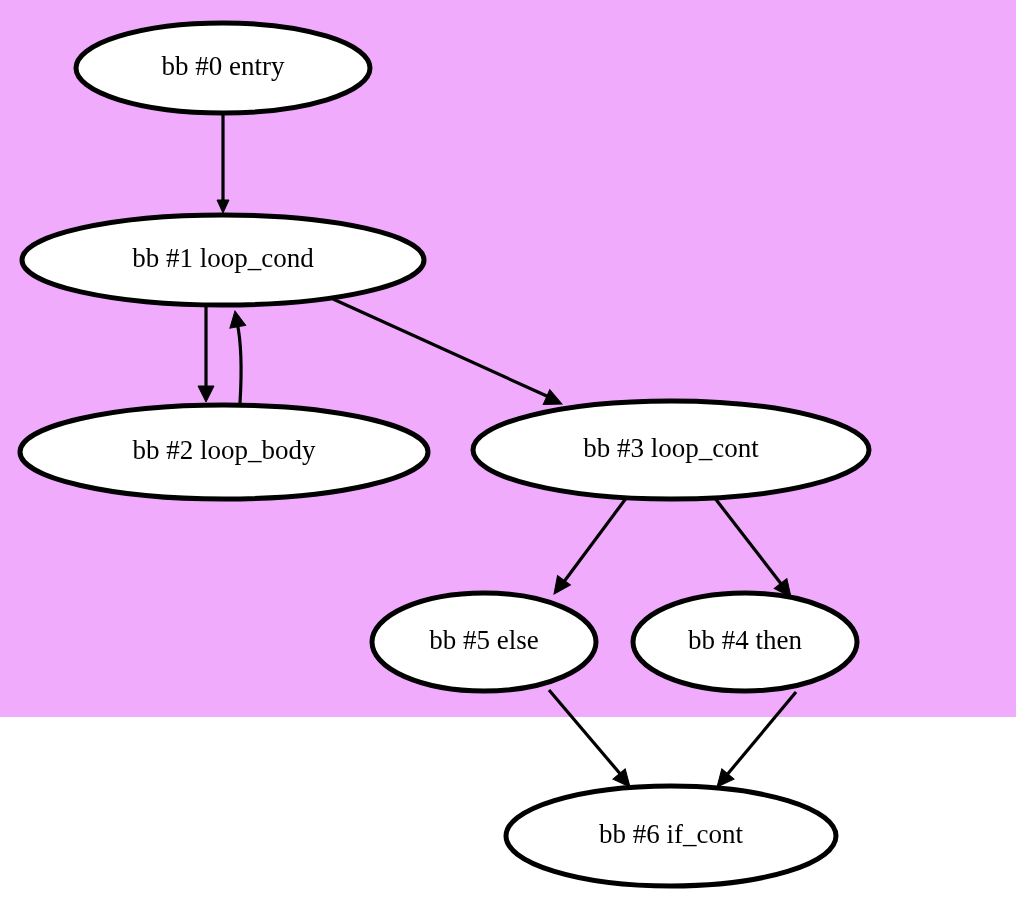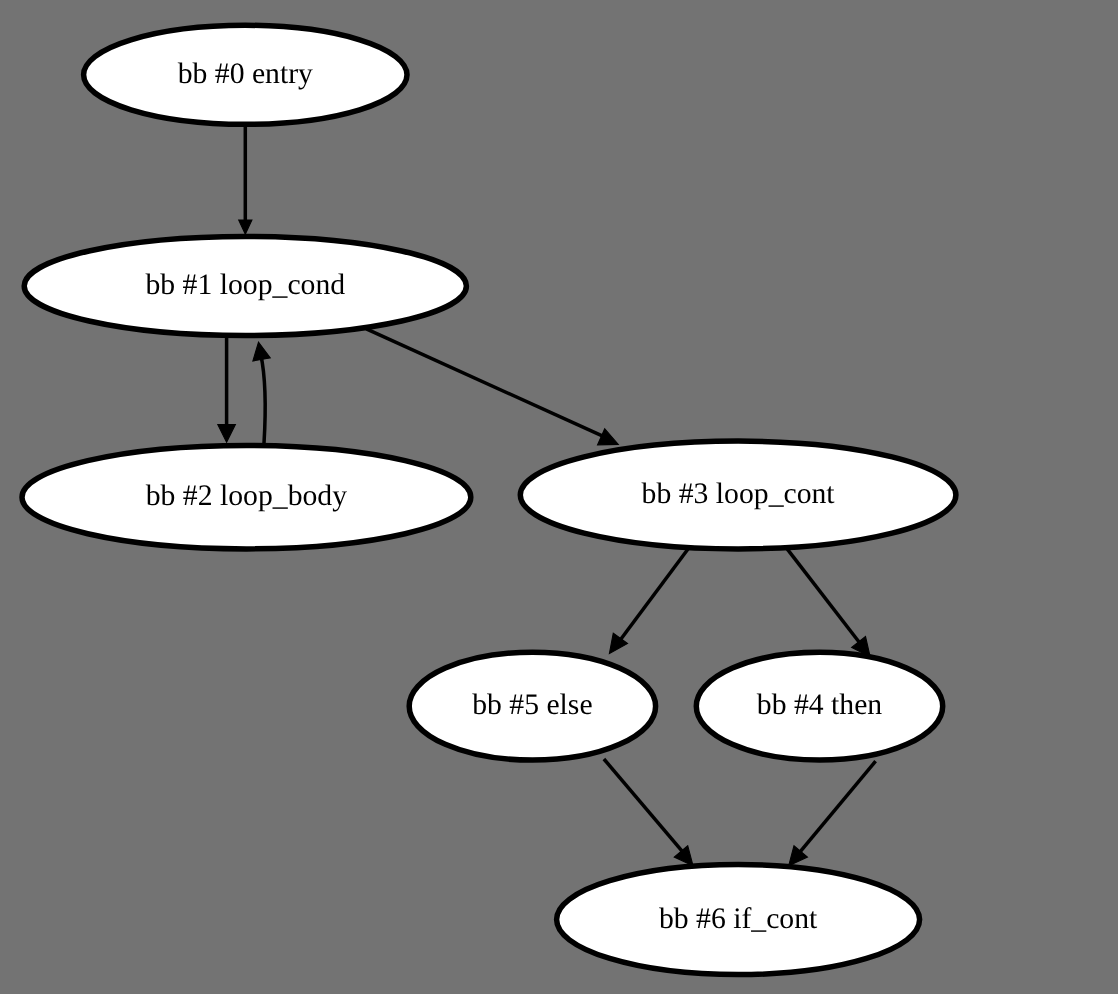--- a/index.html
+++ b/index.html
@@ -10,22 +10,22 @@
   }
   body {
     width: 1016px;
     height: 904px;
     overflow: hidden;
     font-family: "Liberation Serif", "DejaVu Serif", serif;
   }
   #cfg-canvas {
     position: relative;
     width: 1016px;
-    height: 904px;
-    background: #737373;
+    height: 717px;
+    background: #f0abfc;
   }
   svg.graph-svg {
     display: block;
     width: 1016px;
     height: 904px;
   }
   .node-ellipse {
     fill: #ffffff;
     stroke: #000000;
     stroke-width: 5;

